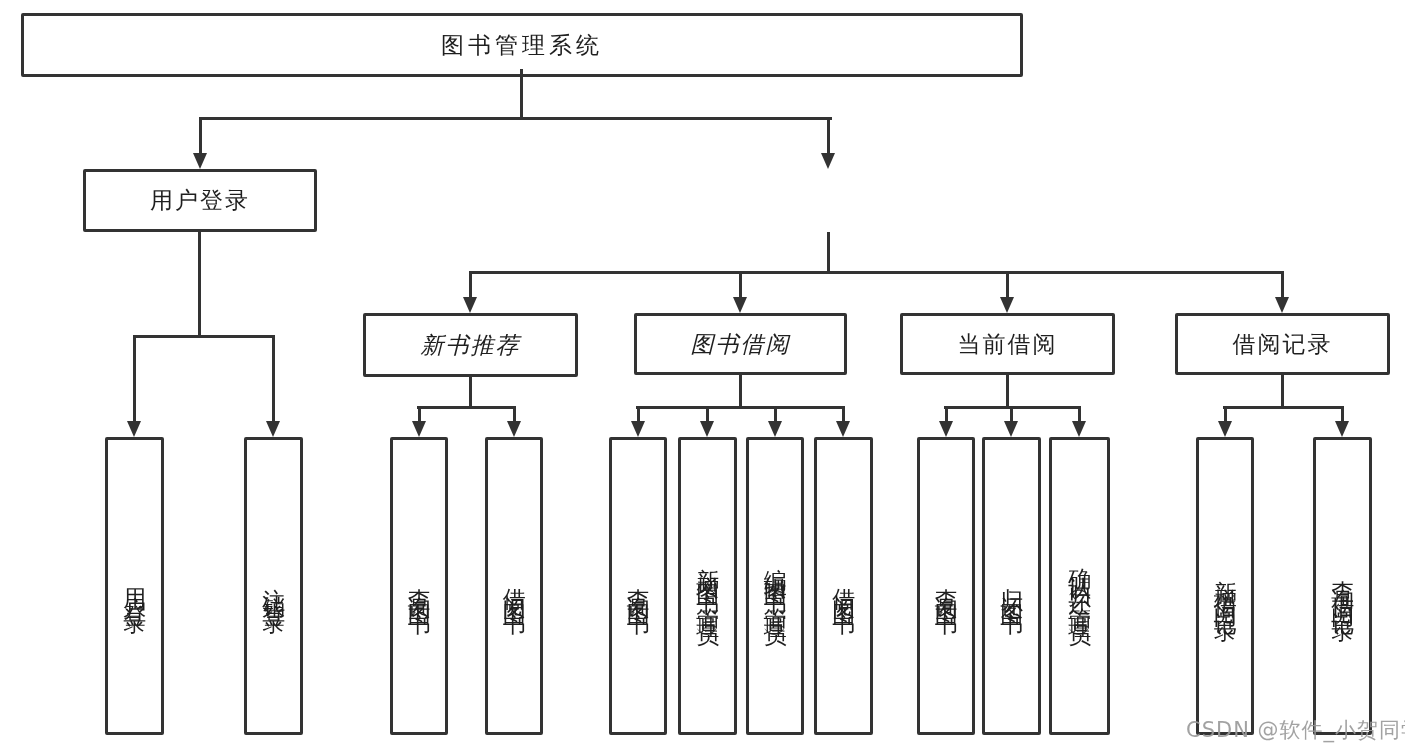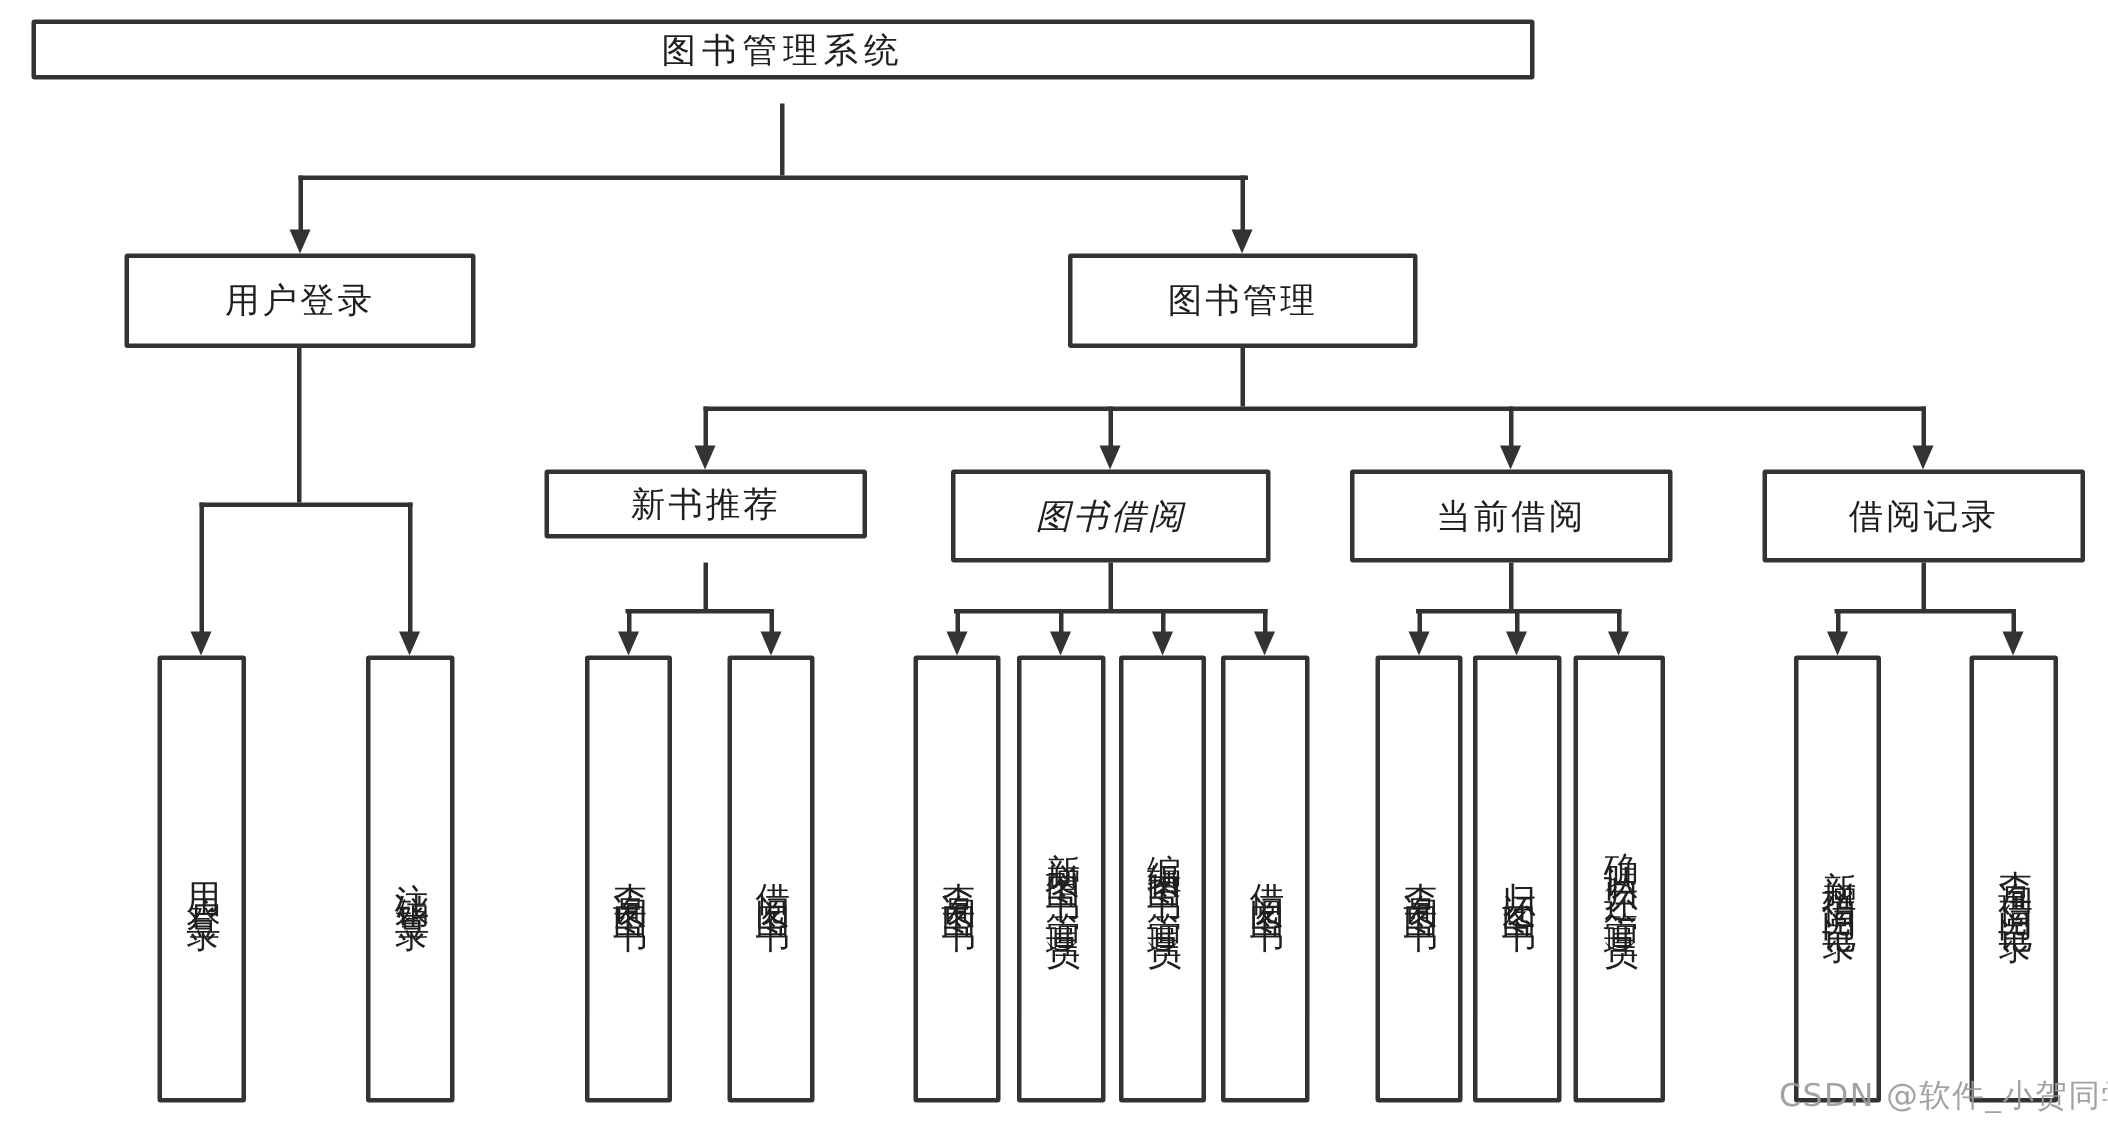--- a/index.html
+++ b/index.html
@@ -76,49 +76,46 @@
     opacity: 0.92;
     z-index: 10;
     white-space: nowrap;
   }
 </style>
 </head>
 <body>
 
 <div class="canvas">
 
-  <div class="node title-node" style="left:21px; top:13px; width:1002px; height:40px;">
+  <div class="node title-node" style="left:21px; top:13px; width:1002px; height:64px;">
     <span>图书管理系统</span>
   </div>
 
   <div class="vline" style="left:520px; top:69px; height:48px;"></div>
   <div class="hline" style="left:199px; top:117px; width:633px;"></div>
   <div class="arrow" style="left:193px; top:117px; height:52px;"></div>
   <div class="arrow" style="left:821px; top:117px; height:52px;"></div>
 
   <div class="node" style="left:83px; top:169px; width:234px; height:63px;">
     <span>用户登录</span>
-  </div>
-  <div class="node" style="left:712px; top:169px; width:233px; height:63px;">
-    <span>图书管理</span>
   </div>
 
   <div class="vline" style="left:198px; top:232px; height:103px;"></div>
   <div class="hline" style="left:133px; top:335px; width:142px;"></div>
   <div class="arrow" style="left:127px; top:335px; height:102px;"></div>
   <div class="arrow" style="left:266px; top:335px; height:102px;"></div>
 
   <div class="vline" style="left:827px; top:232px; height:39px;"></div>
   <div class="hline" style="left:469px; top:271px; width:815px;"></div>
   <div class="arrow" style="left:463px; top:271px; height:42px;"></div>
   <div class="arrow" style="left:733px; top:271px; height:42px;"></div>
   <div class="arrow" style="left:1000px; top:271px; height:42px;"></div>
   <div class="arrow" style="left:1275px; top:271px; height:42px;"></div>
 
-  <div class="node" style="left:363px; top:313px; width:215px; height:46px;">
+  <div class="node" style="left:363px; top:313px; width:215px; height:64px;font-style:italic;">
     <span>新书推荐</span>
   </div>
   <div class="node" style="left:634px; top:313px; width:213px; height:62px;font-style:italic;">
     <span>图书借阅</span>
   </div>
   <div class="node" style="left:900px; top:313px; width:215px; height:62px;">
     <span>当前借阅</span>
   </div>
   <div class="node" style="left:1175px; top:313px; width:215px; height:62px;">
     <span>借阅记录</span>

